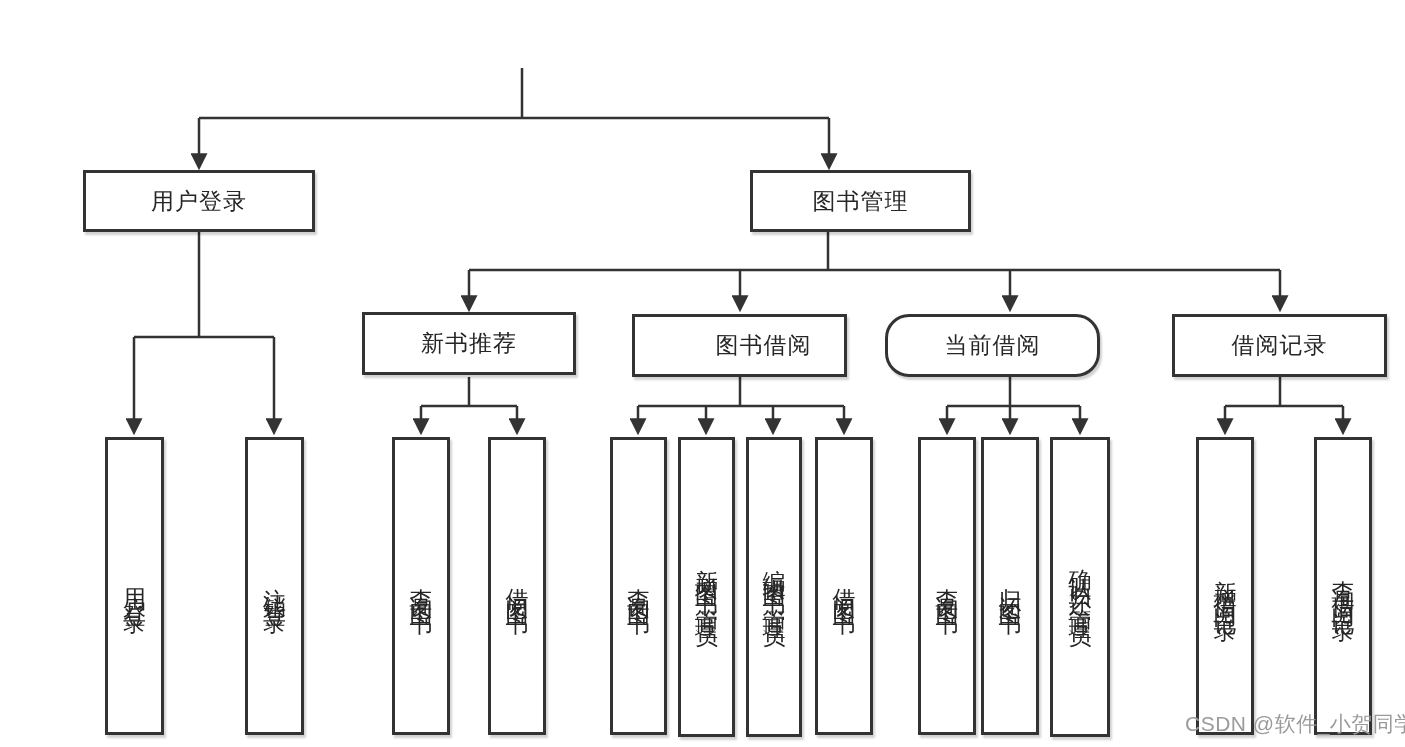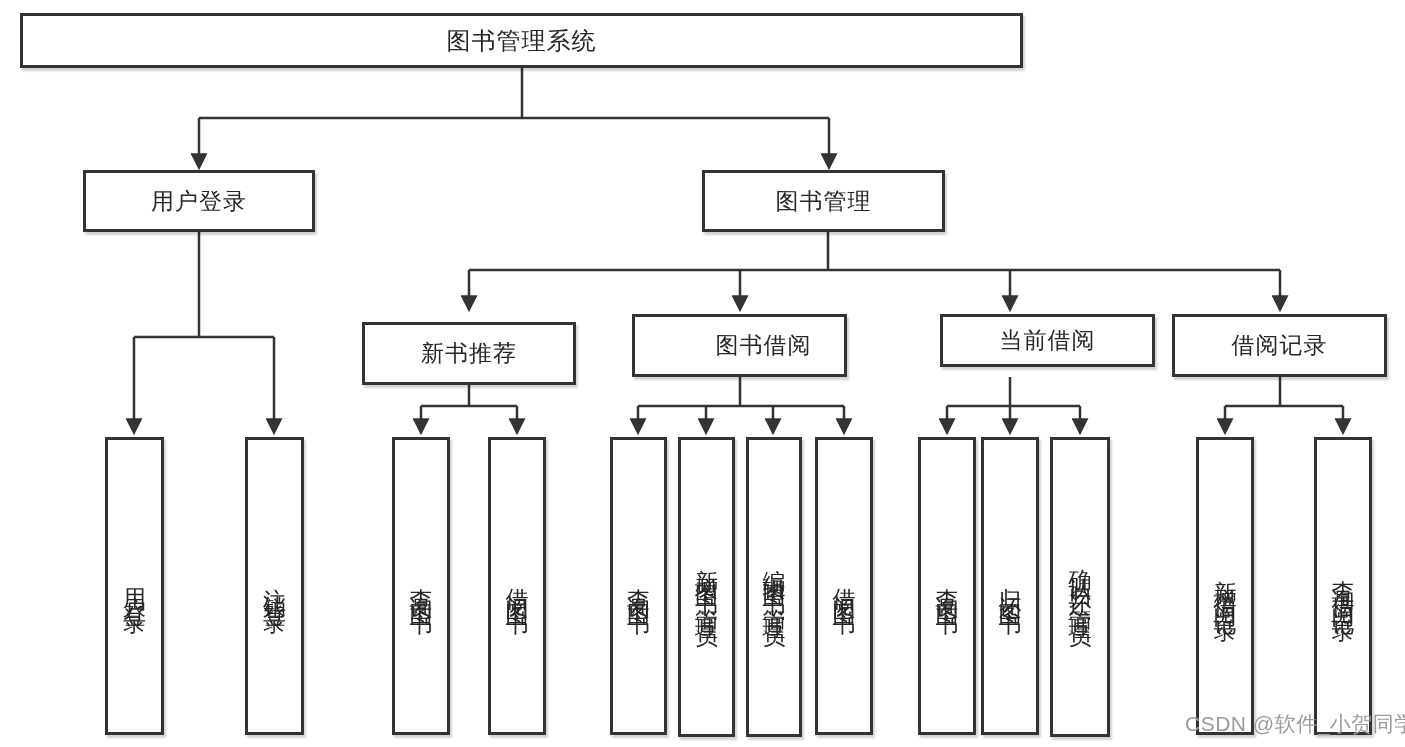--- a/index.html
+++ b/index.html
@@ -86,28 +86,27 @@
     <path d="M844,406 V431" marker-end="url(#arrow)"></path>
 
     <path d="M947,406 V431" marker-end="url(#arrow)"></path>
     <path d="M1010,406 V431" marker-end="url(#arrow)"></path>
     <path d="M1080,406 V431" marker-end="url(#arrow)"></path>
 
     <path d="M1225,406 V431" marker-end="url(#arrow)"></path>
     <path d="M1343,406 V431" marker-end="url(#arrow)"></path>
   </svg>
 
-  <div class="node root-node" style="left:20px;top:13px;width:1003px;height:55px;">图书管理系统</div>
 
   <div class="node h-node" style="left:83px;top:170px;width:232px;height:62px;">用户登录</div>
-  <div class="node h-node" style="left:702px;top:170px;width:243px;height:62px;">图书管理</div>
+  <div class="node h-node" style="left:750px;top:170px;width:221px;height:62px;">图书管理</div>
 
-  <div class="node h-node" style="left:362px;top:322px;width:214px;height:63px;">新书推荐</div>
+  <div class="node h-node" style="left:362px;top:312px;width:214px;height:63px;">新书推荐</div>
   <div class="node h-node" style="left:632px;top:314px;width:215px;height:63px;padding-left:48px;">图书借阅</div>
-  <div class="node h-node" style="left:940px;top:314px;width:215px;height:53px;">当前借阅</div>
+  <div class="node h-node" style="left:885px;top:314px;width:215px;height:63px;border-radius:24px;">当前借阅</div>
   <div class="node h-node" style="left:1172px;top:314px;width:215px;height:63px;">借阅记录</div>
 
   <div class="node v-node" style="left:105px;top:437px;width:59px;height:298px;">用户登录</div>
   <div class="node v-node" style="left:245px;top:437px;width:59px;height:298px;">注销登录</div>
 
   <div class="node v-node" style="left:392px;top:437px;width:58px;height:298px;">查询图书</div>
   <div class="node v-node" style="left:488px;top:437px;width:58px;height:298px;">借阅图书</div>
 
   <div class="node v-node" style="left:610px;top:437px;width:57px;height:298px;">查询图书</div>
   <div class="node v-node" style="left:678px;top:437px;width:57px;height:300px;">新增图书（管理员）</div>

